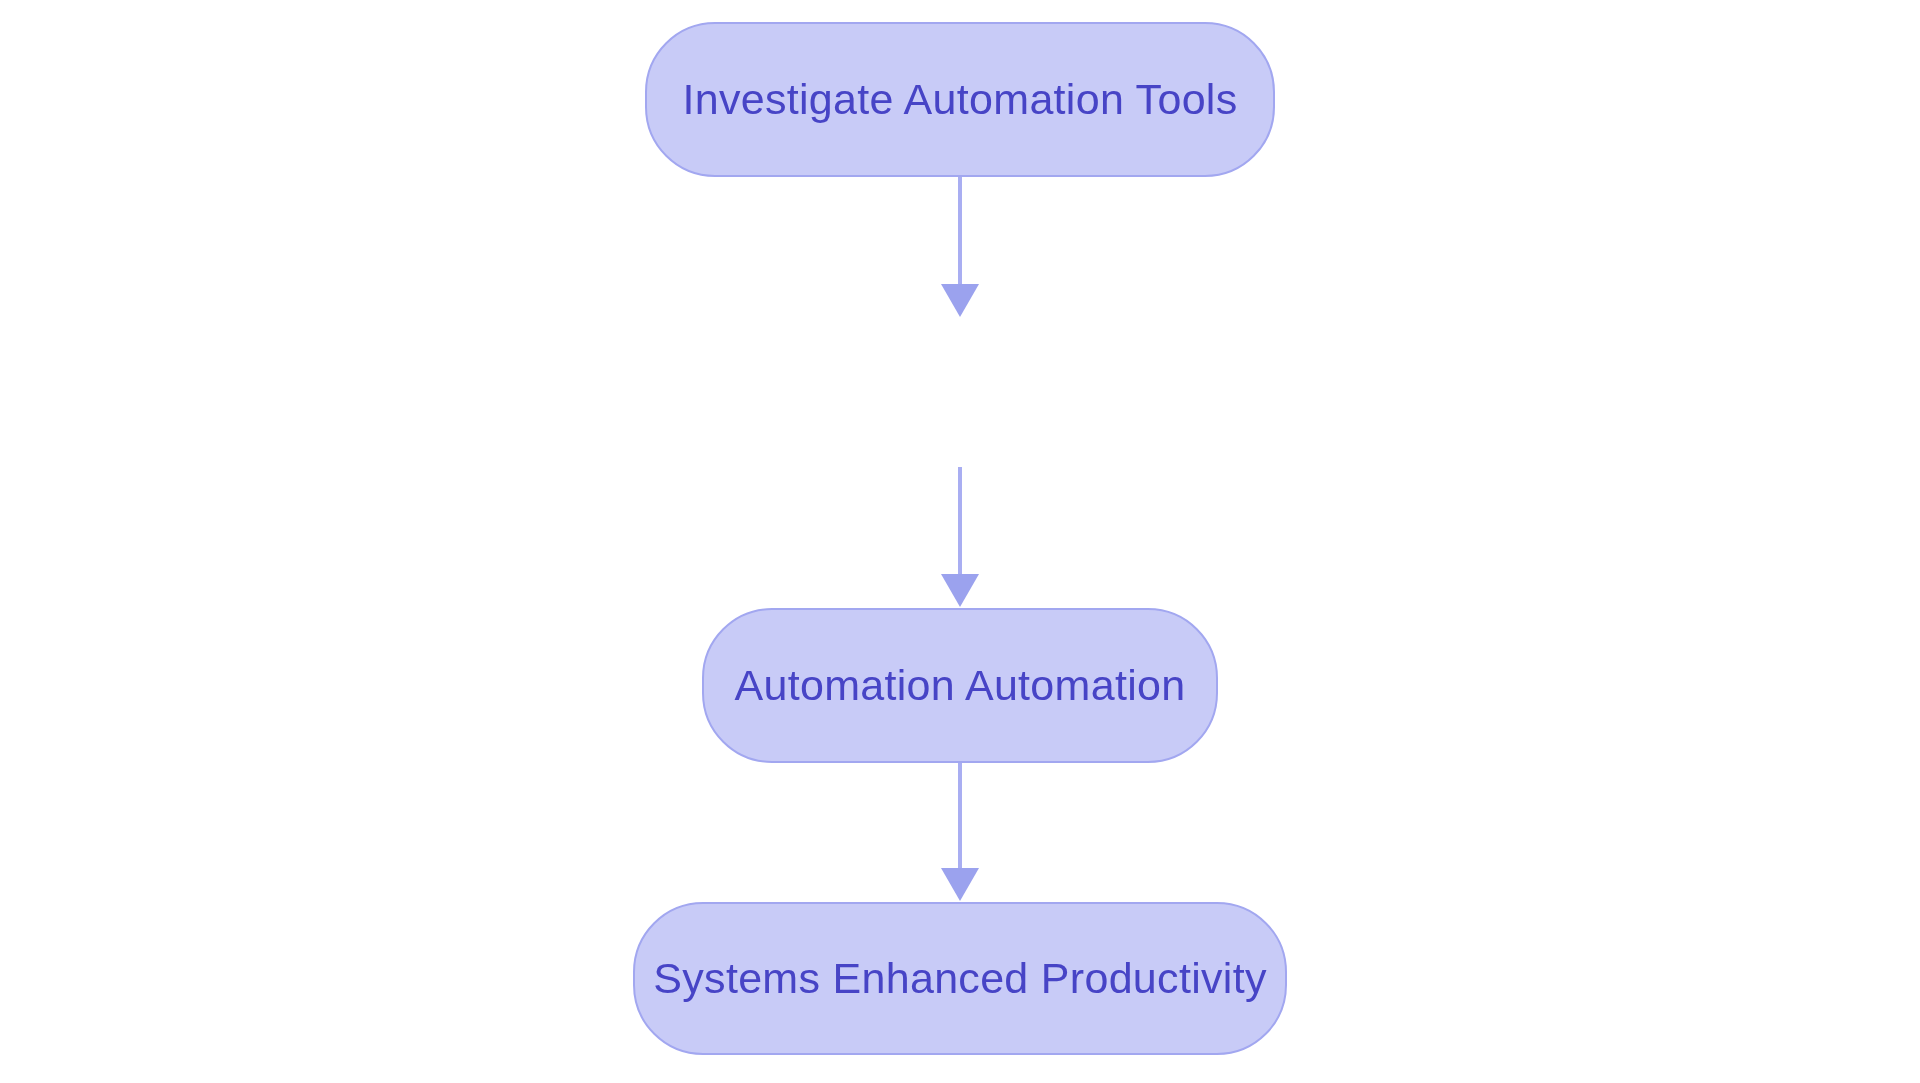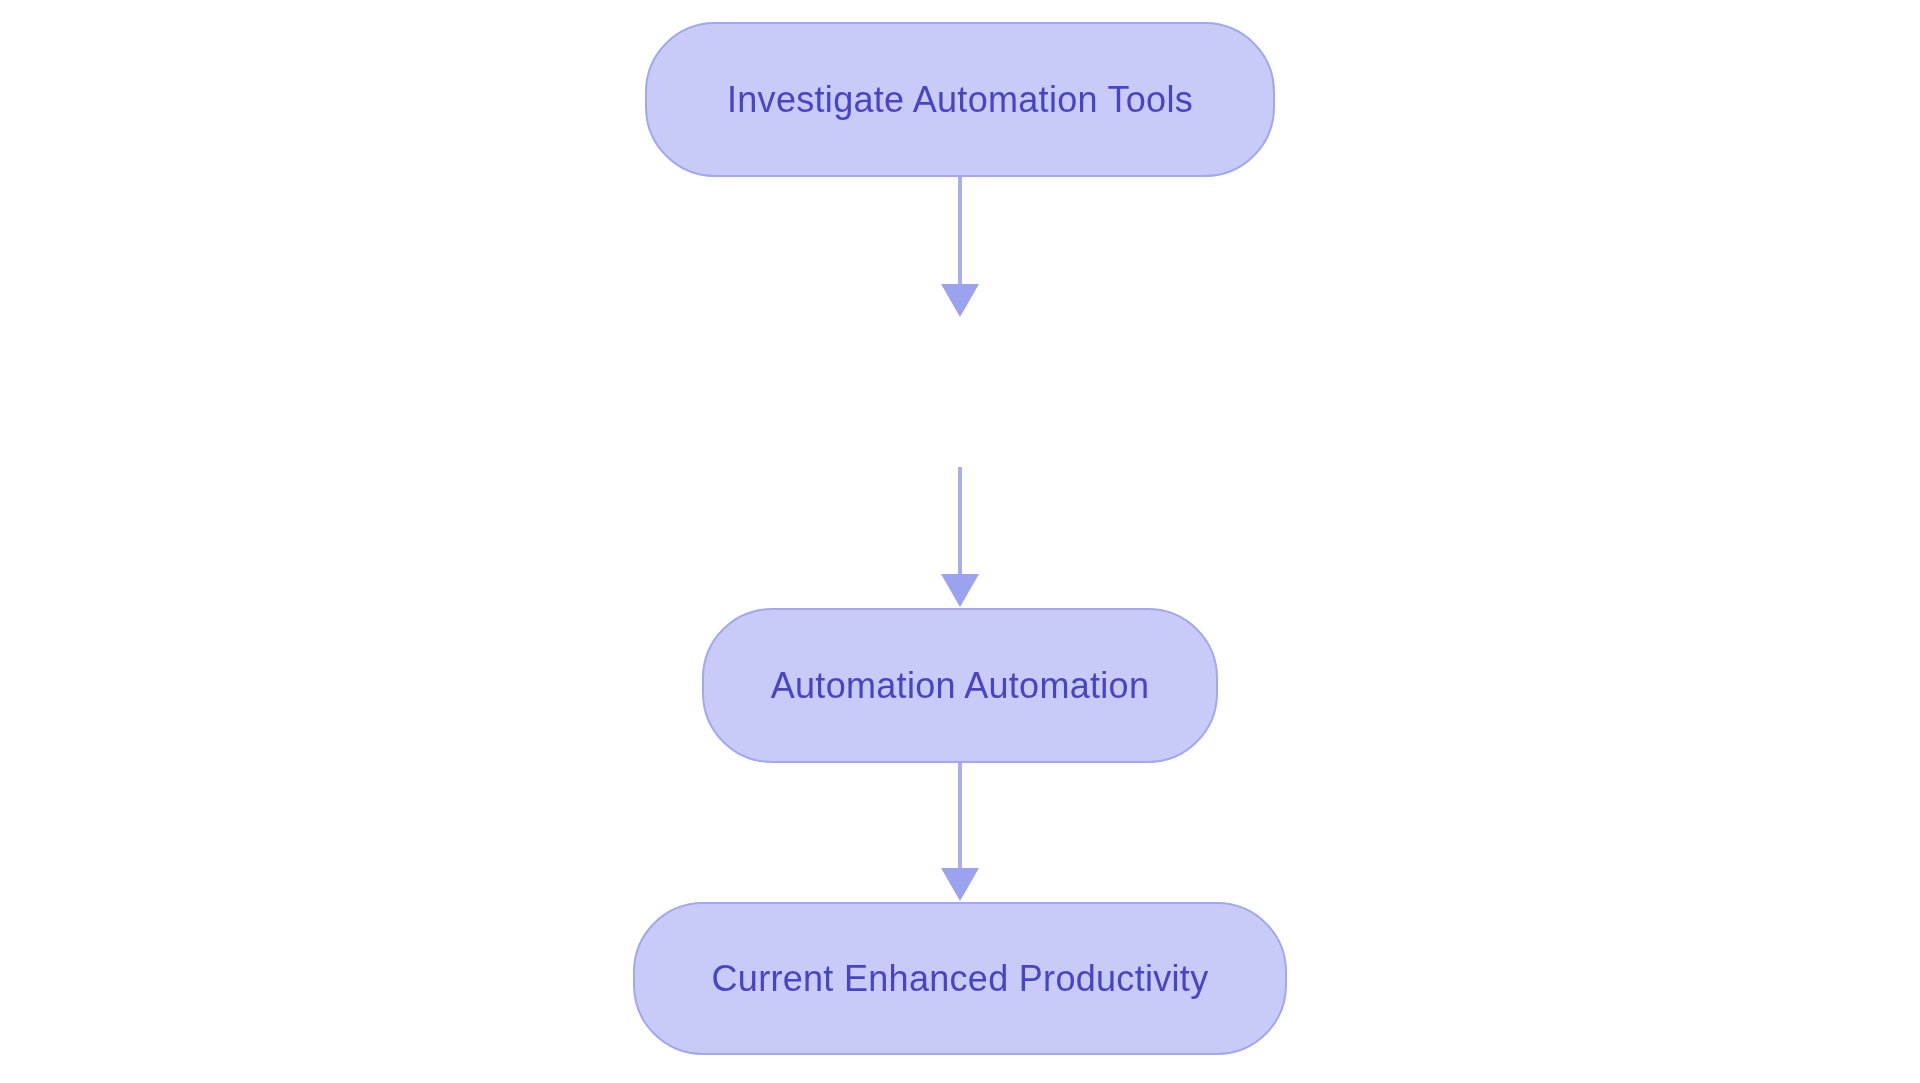--- a/index.html
+++ b/index.html
@@ -20,21 +20,21 @@
     box-sizing: border-box;
     background: var(--node-fill, #c8cbf7);
     border: 2.5px solid var(--node-border, #a2a7f0);
     border-radius: 70px;
     display: flex;
     align-items: center;
     justify-content: center;
   }
   .node-label {
     color: var(--node-text, #4744c6);
-    font-size: 36px;
+    font-size: 43px;
     font-weight: 400;
     letter-spacing: 0.3px;
     white-space: nowrap;
     user-select: none;
   }
   #node-step-1 { left: 645px; top: 22px;  width: 630px; height: 155px; }
   #node-step-2 { left: 625px; top: 317px; width: 672px; height: 150px; }
   #node-step-3 { left: 702px; top: 608px; width: 516px; height: 155px; }
   #node-step-4 { left: 633px; top: 902px; width: 654px; height: 153px; }
 
@@ -87,16 +87,16 @@
   <div class="node" id="node-step-3">
     <span class="node-label">Automation Automation</span>
   </div>
 
   <div class="edge" id="edge-3">
     <div class="edge-line"></div>
     <div class="edge-head"></div>
   </div>
 
   <div class="node" id="node-step-4">
-    <span class="node-label">Current Enhanced Productivity</span>
+    <span class="node-label">Systems Enhanced Productivity</span>
   </div>
 
 </div>
 
 </body></html>

